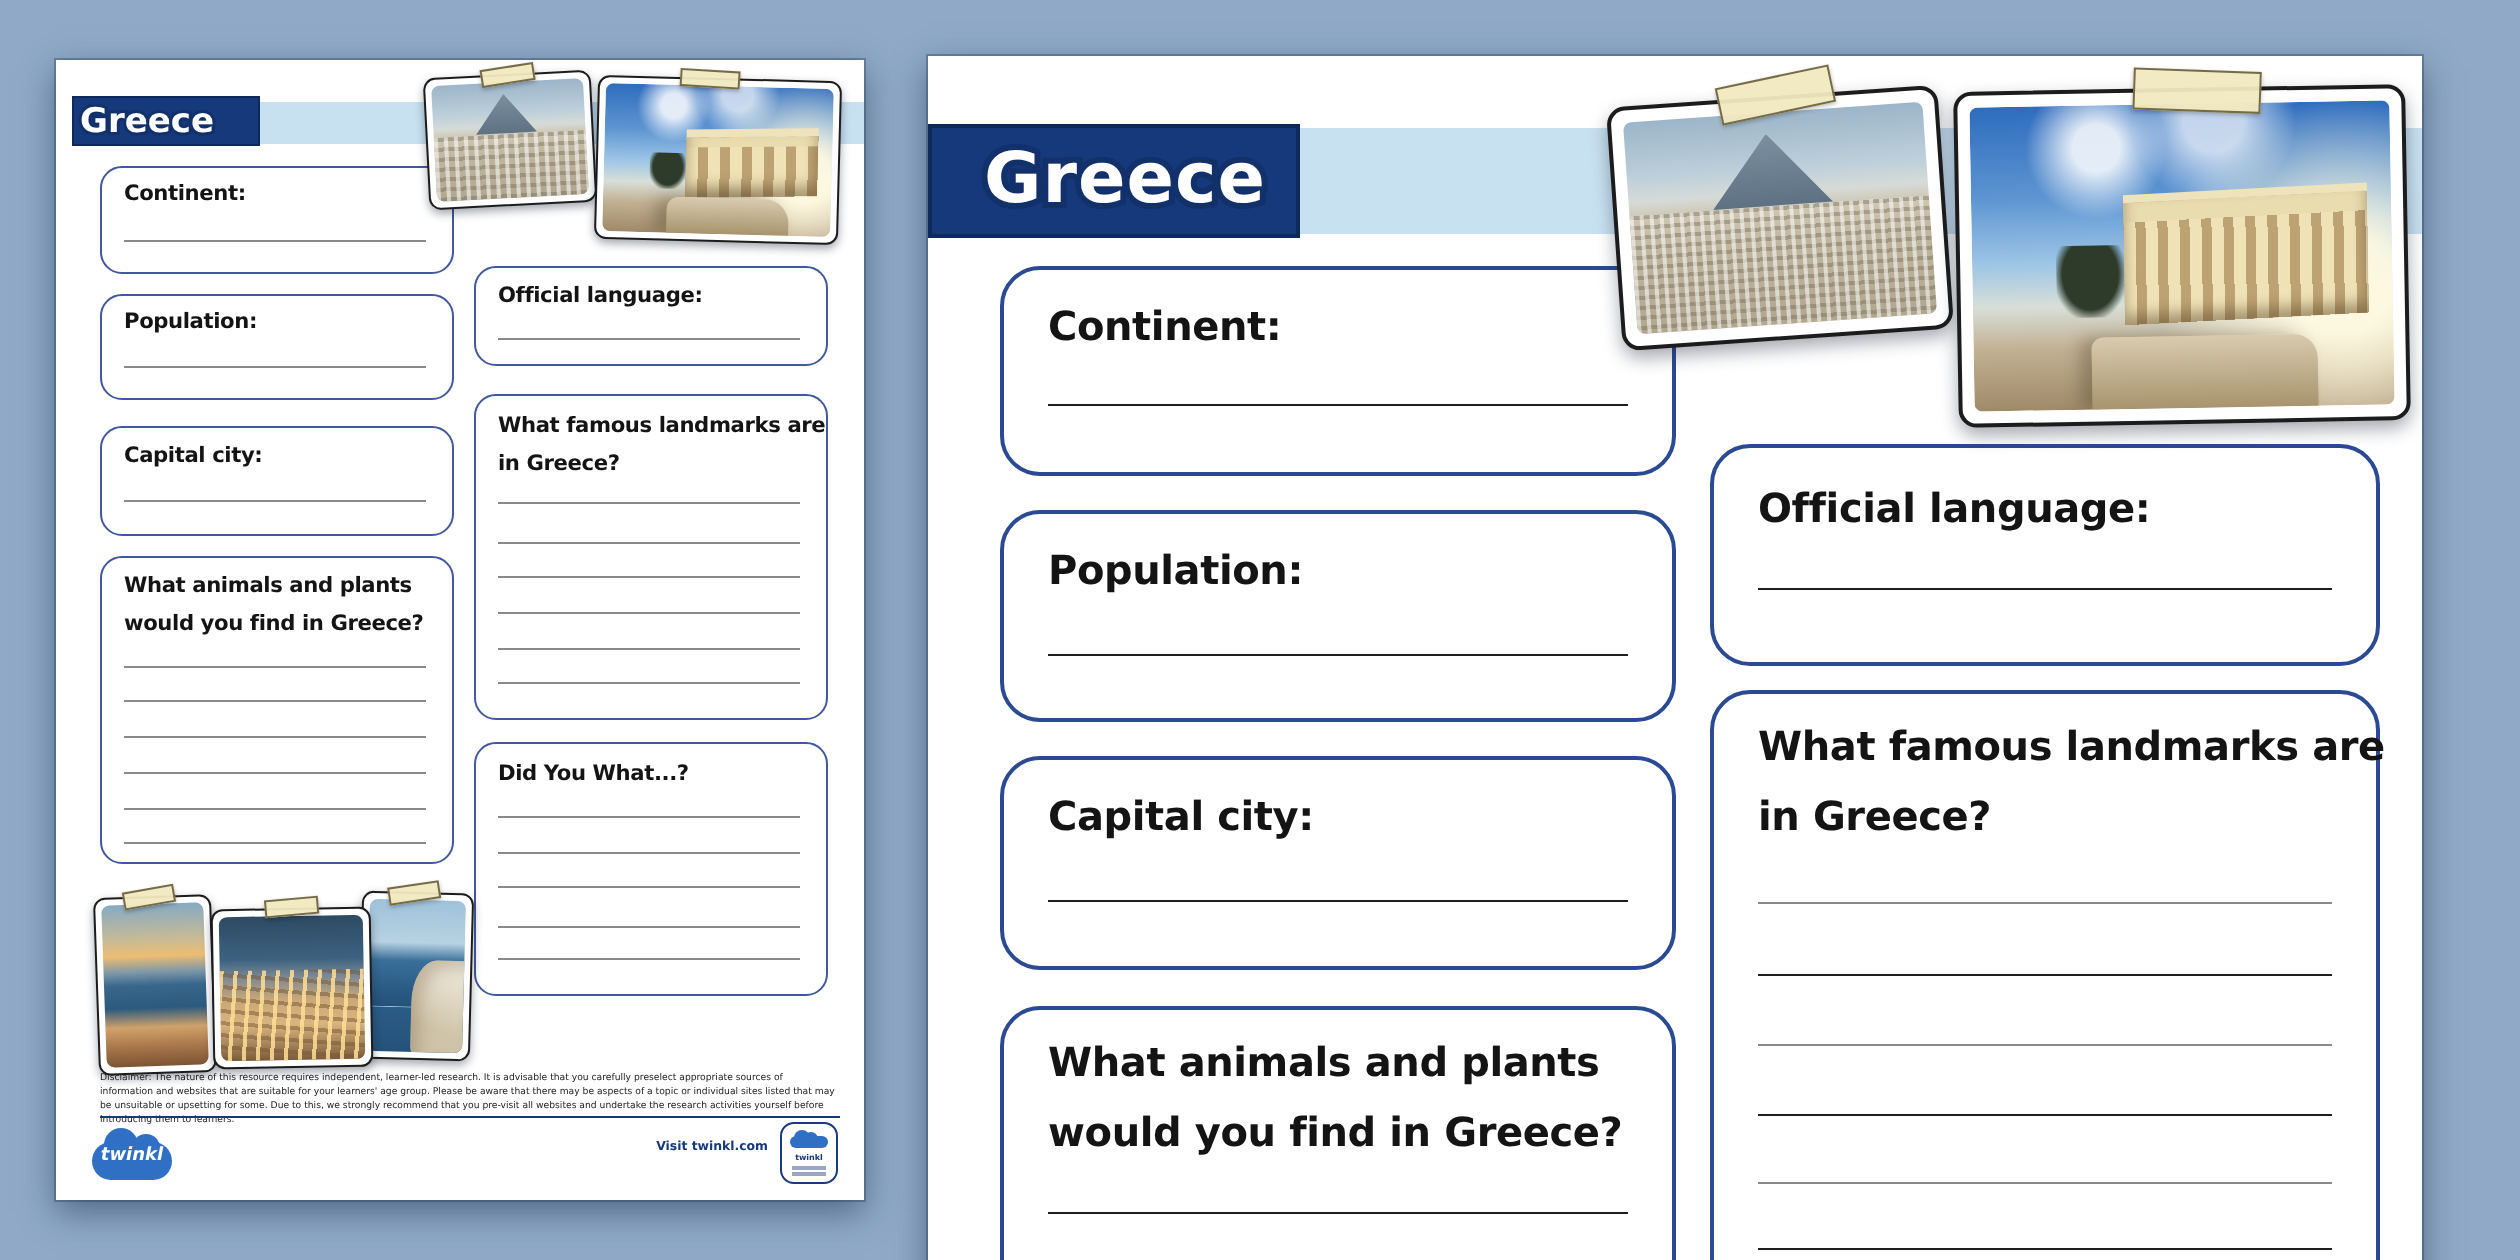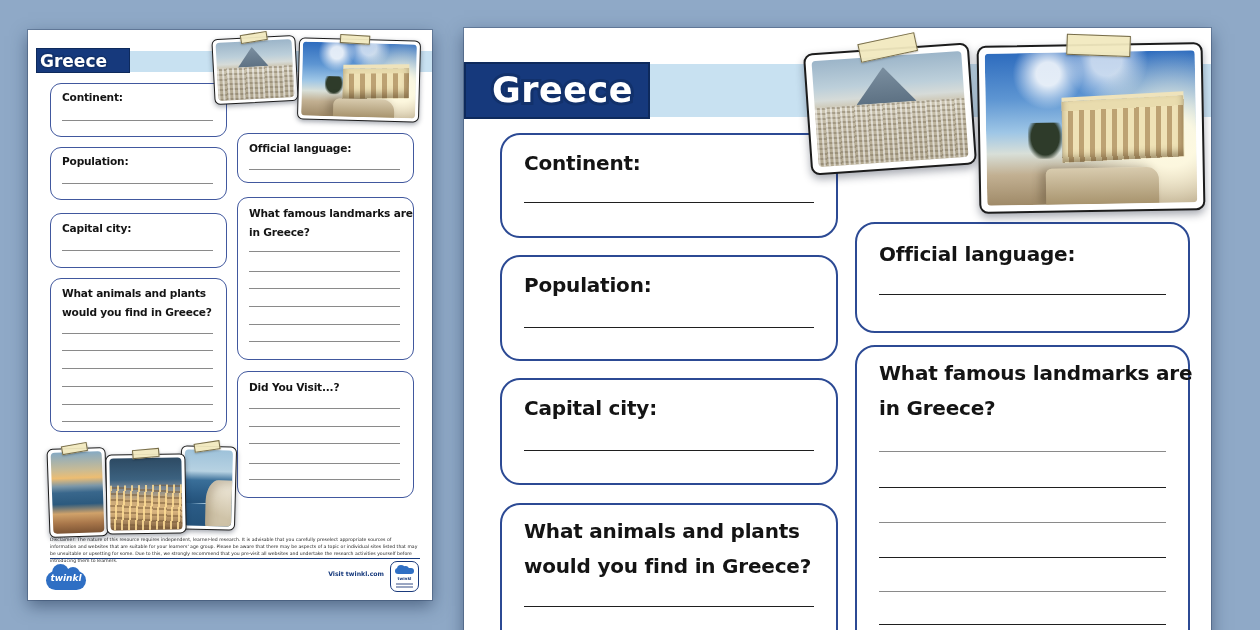--- a/index.html
+++ b/index.html
@@ -154,21 +154,21 @@
     <div class="lbl lbl-sm" style="left:11px;top:9px;">What famous landmarks are</div>
     <div class="lbl lbl-sm" style="left:11px;top:28px;">in Greece?</div>
     <div class="wline thin" style="left:11px;right:13px;top:53px;"></div>
     <div class="wline thin" style="left:11px;right:13px;top:73px;"></div>
     <div class="wline thin" style="left:11px;right:13px;top:90px;"></div>
     <div class="wline thin" style="left:11px;right:13px;top:108px;"></div>
     <div class="wline thin" style="left:11px;right:13px;top:126px;"></div>
     <div class="wline thin" style="left:11px;right:13px;top:143px;"></div>
   </div>
   <div class="box box-sm" style="left:209px;top:341px;width:177px;height:127px;">
-    <div class="lbl lbl-sm" style="left:11px;top:9px;">Did You Visit...?</div>
+    <div class="lbl lbl-sm" style="left:11px;top:9px;">Did You What...?</div>
     <div class="wline thin" style="left:11px;right:13px;top:36px;"></div>
     <div class="wline thin" style="left:11px;right:13px;top:54px;"></div>
     <div class="wline thin" style="left:11px;right:13px;top:71px;"></div>
     <div class="wline thin" style="left:11px;right:13px;top:91px;"></div>
     <div class="wline thin" style="left:11px;right:13px;top:107px;"></div>
   </div>
 
   <div class="photo sm" style="left:20px;top:418px;width:59px;height:89px;transform:rotate(-2deg);z-index:1;">
     <div class="pic sunset"></div>
     <div class="tape sm" style="left:14px;top:-5px;width:26px;height:9px;transform:rotate(-8deg);"></div>

